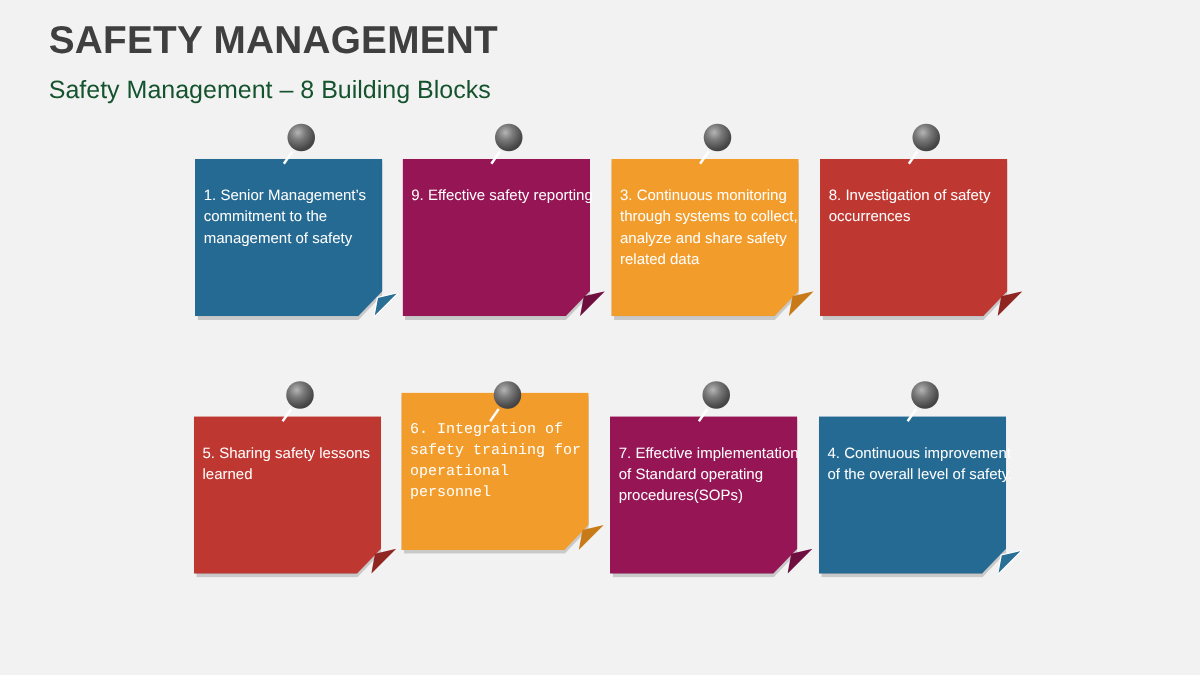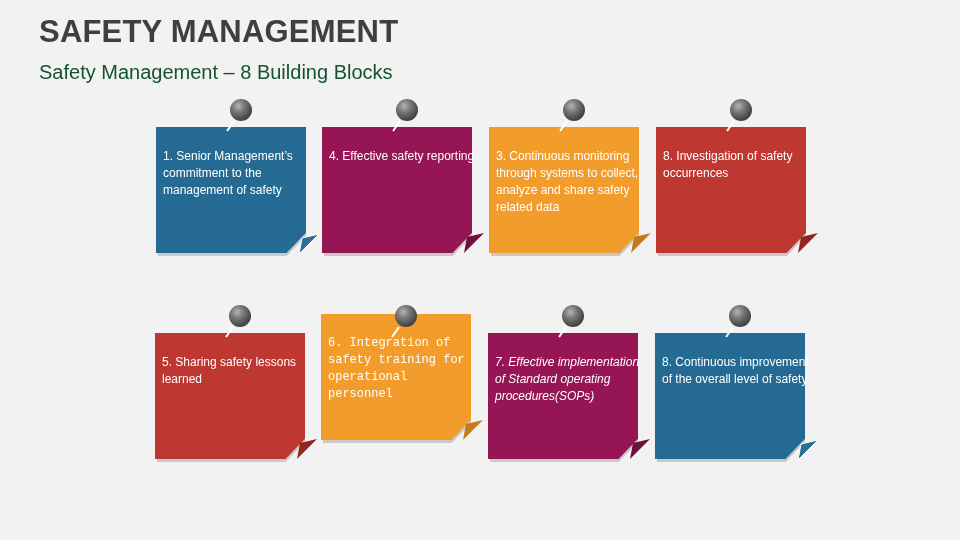--- a/index.html
+++ b/index.html
@@ -65,21 +65,21 @@
       <div class="text">1. Senior Management’s commitment to the management of safety</div>
     </div>
     <div class="pin" style="left: 230px; top: 99px;"></div>
     <div class="needle" style="left: 233px; top: 121px;"></div>
     <div class="note" style="left: 322px; top: 127px;">
       <div class="shadow"></div>
       <div class="paper" style="background: rgb(149, 21, 85);"></div>
       <div class="curl" style="clip-path: none;"><svg width="20" height="20" viewBox="0 0 20 20">
           <polygon points="20,0 0,20 3,4" fill="#6e0f3f"></polygon>
         </svg></div>
-      <div class="text">4. Effective safety reporting</div>
+      <div class="text">9. Effective safety reporting</div>
     </div>
     <div class="pin" style="left: 396px; top: 99px;"></div>
     <div class="needle" style="left: 399px; top: 121px;"></div>
     <div class="note" style="left: 489px; top: 127px;">
       <div class="shadow"></div>
       <div class="paper" style="background: rgb(242, 156, 43);"></div>
       <div class="curl" style="clip-path: none;"><svg width="20" height="20" viewBox="0 0 20 20">
           <polygon points="20,0 0,20 3,4" fill="#c87a18"></polygon>
         </svg></div>
       <div class="text">3. Continuous monitoring through systems to collect, analyze and share safety related data</div>
@@ -109,33 +109,33 @@
     <div class="note" style="left: 321px; top: 314px; font-family: Liberation Mono, monospace;">
       <div class="shadow"></div>
       <div class="paper" style="background: rgb(242, 156, 43);"></div>
       <div class="curl" style="clip-path: none;"><svg width="20" height="20" viewBox="0 0 20 20">
           <polygon points="20,0 0,20 3,4" fill="#c87a18"></polygon>
         </svg></div>
       <div class="text">6. Integration of safety training for operational personnel</div>
     </div>
     <div class="pin" style="left: 395px; top: 305px;"></div>
     <div class="needle" style="left: 398px; top: 327px;"></div>
-    <div class="note" style="left: 488px; top: 333px; font-style: italic;">
+    <div class="note" style="left: 488px; top: 333px;">
       <div class="shadow"></div>
       <div class="paper" style="background: rgb(149, 21, 85);"></div>
       <div class="curl" style="clip-path: none;"><svg width="20" height="20" viewBox="0 0 20 20">
           <polygon points="20,0 0,20 3,4" fill="#6e0f3f"></polygon>
         </svg></div>
       <div class="text">7. Effective implementation of Standard operating procedures(SOPs)</div>
     </div>
     <div class="pin" style="left: 562px; top: 305px;"></div>
     <div class="needle" style="left: 565px; top: 327px;"></div>
     <div class="note" style="left: 655px; top: 333px;">
       <div class="shadow"></div>
       <div class="paper" style="background: rgb(37, 106, 146);"></div>
       <div class="curl" style="clip-path: none; right: -1px; bottom: -1px;"><svg width="20" height="20" viewBox="0 0 20 20">
           <polygon points="20,0 0,20 3,4" fill="#2a6f96" stroke="#ffffff" stroke-width="1"></polygon>
         </svg></div>
-      <div class="text">8. Continuous improvement of the overall level of safety.</div>
+      <div class="text">4. Continuous improvement of the overall level of safety.</div>
     </div>
     <div class="pin" style="left: 729px; top: 305px;"></div>
     <div class="needle" style="left: 732px; top: 327px;"></div>
   </div>
 
 </body></html>

